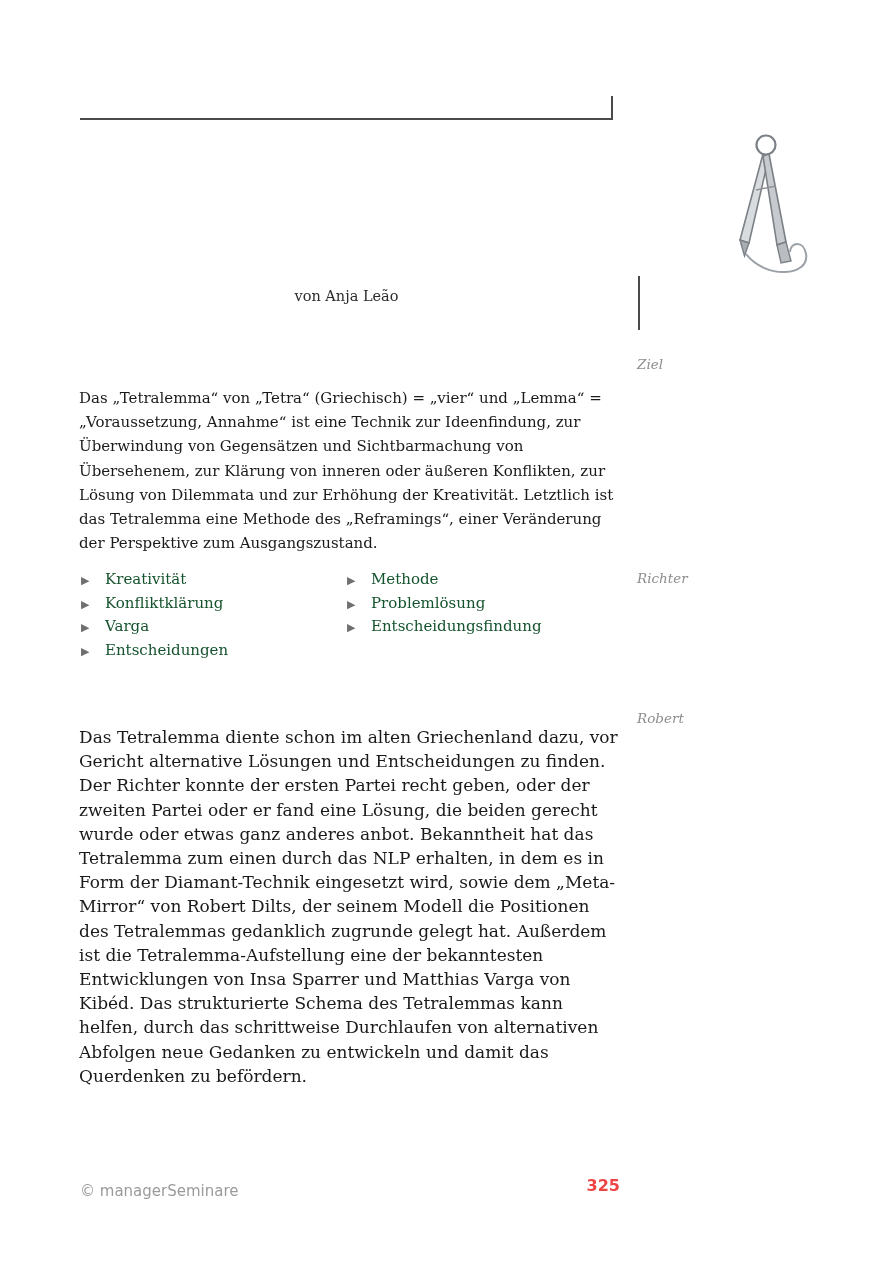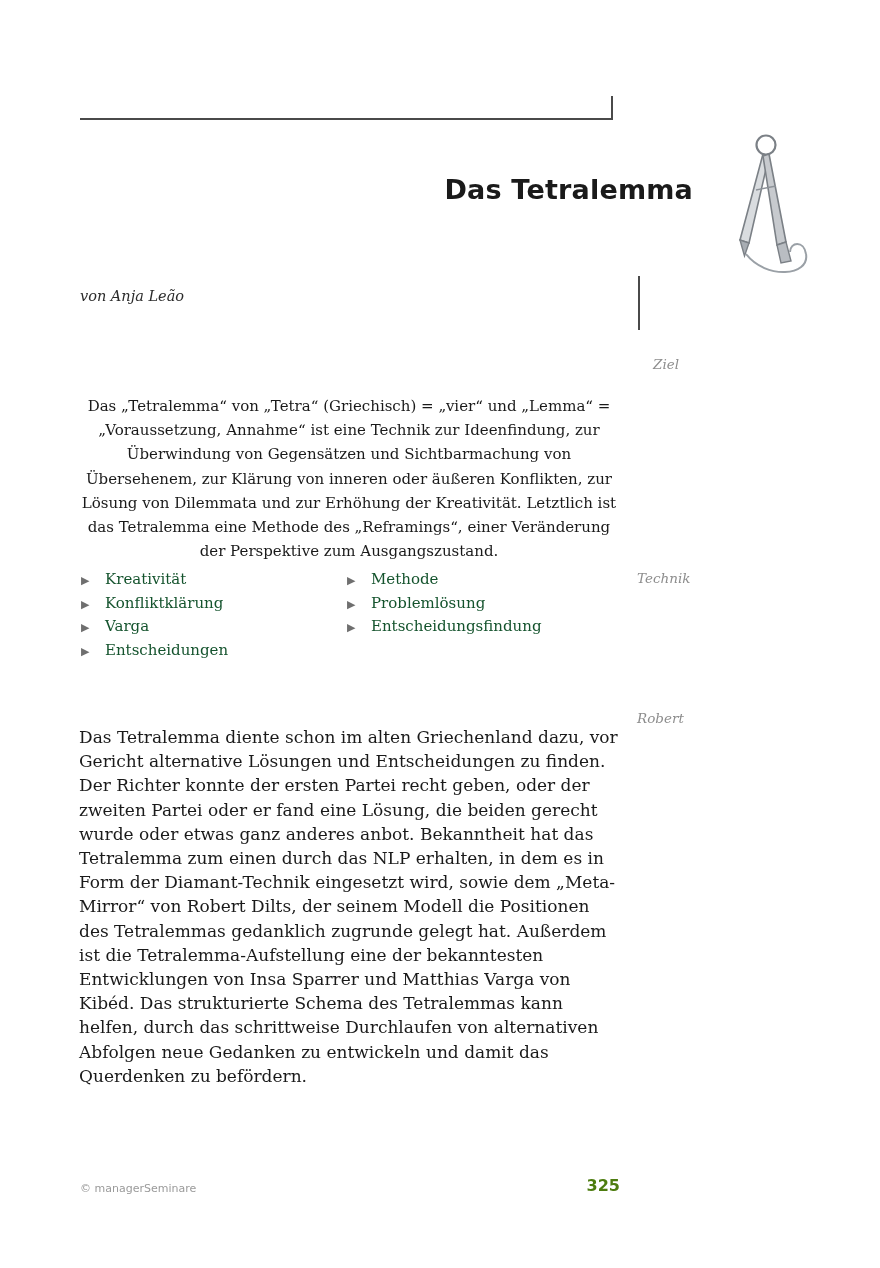--- a/index.html
+++ b/index.html
@@ -59,54 +59,53 @@
     font-size: 27px;
     letter-spacing: 0.2px;
     color: #1a1a1a;
   }
 
   .byline {
     position: absolute;
     left: 80px;
     top: 288px;
     width: 533px;
-    text-align: left;
-    font-style: italic;
+    text-align: center;
     font-size: 14.5px;
     color: #2b2b2b;
   }
 
   
   .compass {
     position: absolute;
     left: 700px;
     top: 130px;
   }
 
   
   .intro {
     position: absolute;
     left: 79px;
-    top: 360px;
+    top: 352px;
     width: 540px;
     font-size: 15px;
     line-height: 24.2px;
-    text-align: center;
+    text-align: left;
     color: #1a1a1a;
     margin-top: 34px;
   }
 
   .marginal {
     position: absolute;
     font-style: italic;
     font-size: 13.5px;
     color: #8d8d8d;
     font-family: "DejaVu Serif", serif;
   }
-  .marg-ziel  { left: 637px; top: 356px; margin-left: 16px; }
+  .marg-ziel  { left: 637px; top: 356px; }
   .marg-kont  { left: 637px; top: 570px; }
   .marg-theo  { left: 637px; top: 710px; }
 
   
   .bullets {
     position: absolute;
     left: 79px;
     top: 568px;
     width: 540px;
     display: flex;
@@ -143,46 +142,45 @@
     font-size: 17px;
     line-height: 24.2px;
     color: #1a1a1a;
   }
 
   
   .footer-left {
     position: absolute;
     left: 80px;
     top: 1182px;
-    font-size: 11px;
+    font-size: 15px;
     color: #9a9a9a;
     font-family: "DejaVu Sans", sans-serif;
   }
   .footer-page {
     position: absolute;
     left: 548px;
     top: 1176px;
     width: 72px;
     text-align: right;
     font-family: "DejaVu Sans", sans-serif;
     font-weight: bold;
     font-size: 16px;
-    color: #4d7c0f;
+    color: #ef4444;
   }
 </style>
 </head>
 <body>
 
 <div class="page">
 
   <div class="top-rule"></div>
   <div class="top-rule-tick"></div>
   <div class="vert-rule"></div>
 
-  <h1 class="title">Das Tetralemma</h1>
 
   <div class="byline">von Anja Leão</div>
 
   <div class="compass">
     <svg width="140" height="180" viewBox="0 0 140 180" xmlns="http://www.w3.org/2000/svg">
 
       <circle cx="66" cy="15" r="9.5" fill="none" stroke="#7b8086" stroke-width="2.2"></circle>
 
       <path d="M63 24 L40 110 L49 113 L69 26 Z" fill="#d9dcdf" stroke="#7b8086" stroke-width="1.6"></path>
 
@@ -195,21 +193,21 @@
       <path d="M46 124 C 66 150, 110 146, 106 124" fill="none" stroke="#9aa0a6" stroke-width="2"></path>
       <path d="M106 124 C 104 110, 90 112, 90 122" fill="none" stroke="#9aa0a6" stroke-width="2"></path>
 
       <path d="M56 60 L76 56" stroke="#8d9298" stroke-width="1.4" fill="none"></path>
     </svg>
   </div>
 
   <p class="intro">Das „Tetralemma“ von „Tetra“ (Griechisch) = „vier“ und „Lemma“ = „Voraussetzung, Annahme“ ist eine Technik zur Ideenfindung, zur Überwindung von Gegensätzen und Sichtbarmachung von Übersehenem, zur Klärung von inneren oder äußeren Konflikten, zur Lösung von Dilemmata und zur Erhöhung der Kreativität. Letztlich ist das Tetralemma eine Methode des „Reframings“, einer Veränderung der Perspektive zum Ausgangszustand.</p>
 
   <div class="marginal marg-ziel">Ziel</div>
-  <div class="marginal marg-kont">Technik</div>
+  <div class="marginal marg-kont">Richter</div>
   <div class="marginal marg-theo">Robert</div>
 
   <div class="bullets">
     <div class="col">
       <div class="bullet-row">
         <span class="bullet-mark">▶</span>
         <span class="bullet-label">Kreativität</span>
       </div>
       <div class="bullet-row">
         <span class="bullet-mark">▶</span>

